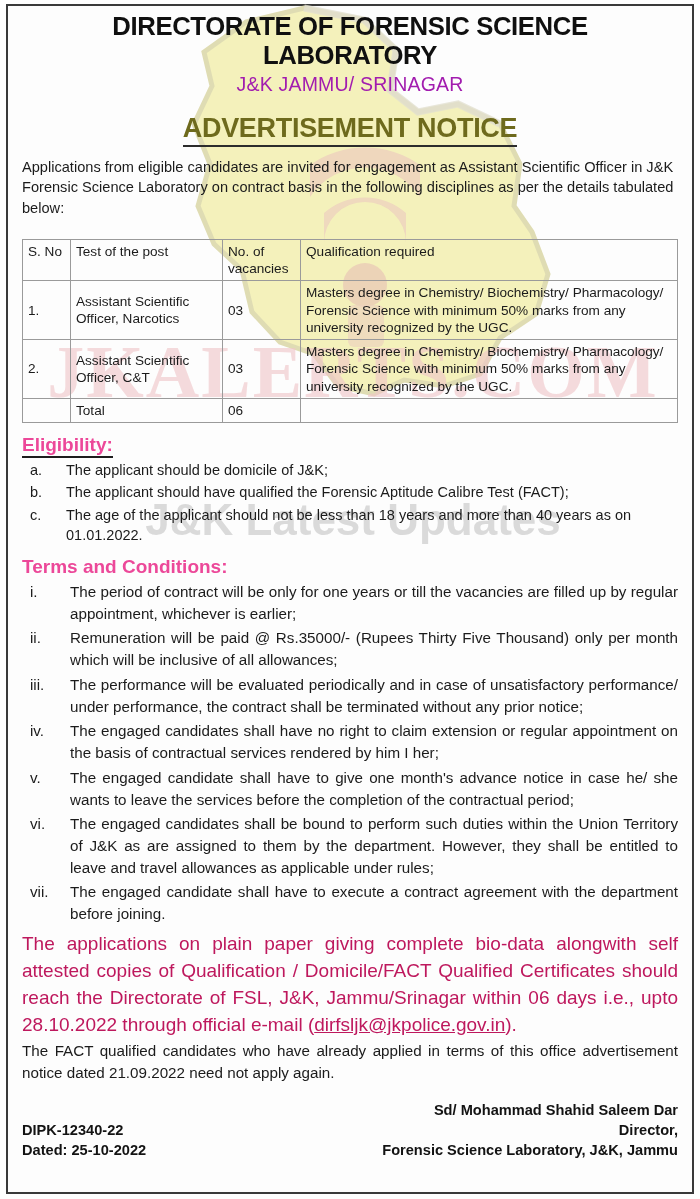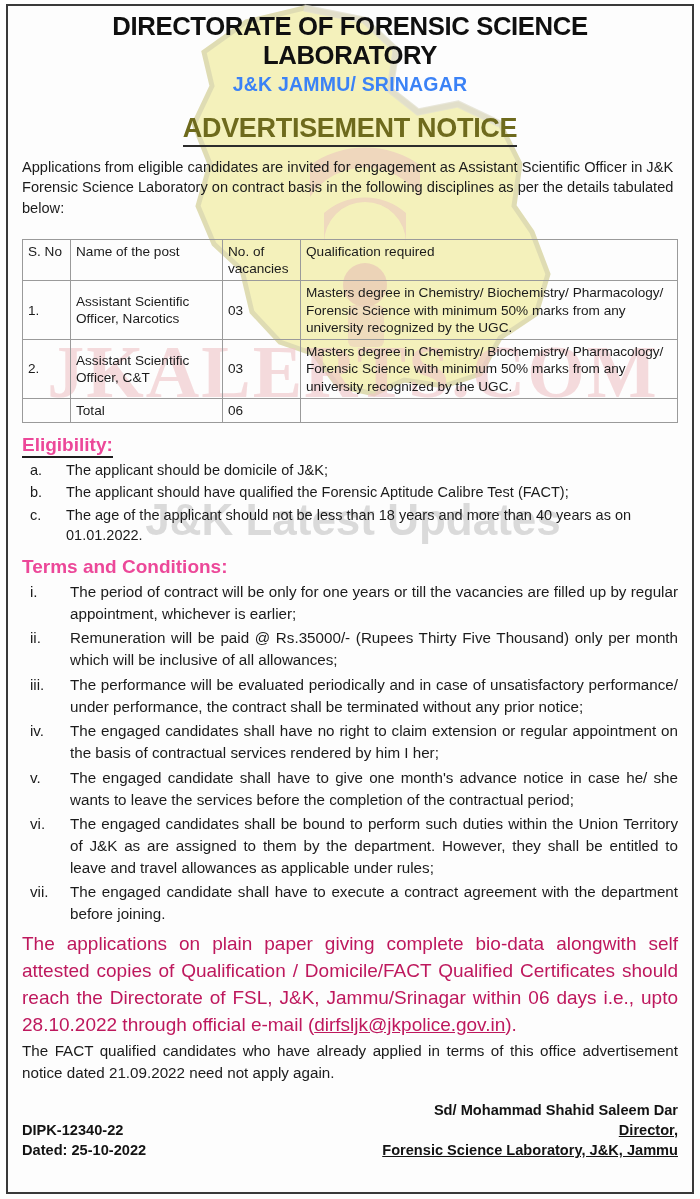--- a/index.html
+++ b/index.html
@@ -96,22 +96,22 @@
     letter-spacing: -0.4px;
     color: #101010;
     line-height: 1.08;
     margin-top: 6px;
     font-family: "Liberation Sans", sans-serif;
     transform: scaleX(0.97);
   }
   .hdr2 {
     text-align: center;
     font-size: 19.5px;
-    font-weight: 700;
-    color: #3b82f6;
+    font-weight: 400;
+    color: #a21caf;
     letter-spacing: .2px;
     margin-top: 5px;
     line-height: 1.1;
   }
 
   .subject-row {
     display: flex;
     margin-top: 10px;
     font-size: 15.3px;
     font-weight: 700;
@@ -223,21 +223,21 @@
   .footrow {
     display: flex;
     justify-content: space-between;
     align-items: flex-start;
     font-size: 14.6px;
     font-weight: 700;
     color: #131313;
     line-height: 1.38;
   }
   .footrow .left { text-align: left; }
-  .footrow .right { text-align: center; text-decoration: underline; }
+  .footrow .right { text-align: center; }
 </style>
 </head>
 <body>
 
 <div id="page">
   <div id="frame"></div>
 
   <div id="watermarks">
 
     <svg class="wm-map" viewBox="0 0 444 500">
@@ -268,21 +268,21 @@
     <div class="adv-wrap">
       <span class="adv">ADVERTISEMENT NOTICE</span>
     </div>
 
     <div class="para">Applications from eligible candidates are invited for engagement as Assistant Scientific Officer in J&amp;K Forensic Science Laboratory on contract basis in the following disciplines as per the details tabulated below:</div>
 
     <table class="vac">
       <thead>
         <tr>
           <th class="c-sno">S. No</th>
-          <th class="c-post">Name of the post</th>
+          <th class="c-post">Test of the post</th>
           <th class="c-vac">No. of vacancies</th>
           <th>Qualification required</th>
         </tr>
       </thead>
       <tbody>
         <tr>
           <td>1.</td>
           <td>Assistant Scientific Officer, Narcotics</td>
           <td>03</td>
           <td>Masters degree in Chemistry/ Biochemistry/ Pharmacology/ Forensic Science with minimum 50% marks from any university recognized by the UGC.</td>

